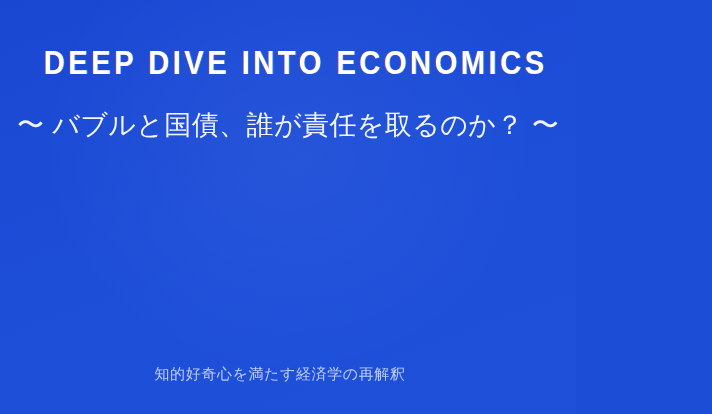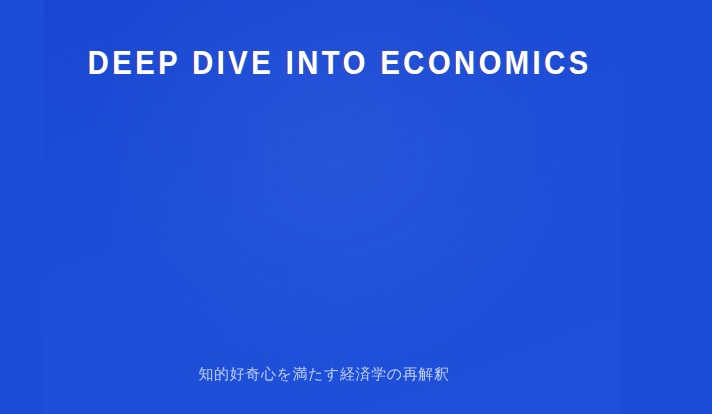--- a/index.html
+++ b/index.html
@@ -20,21 +20,20 @@
   .slide {
     position: relative;
     width: 576px;
     height: 414px;
     box-sizing: border-box;
     background: linear-gradient(160deg, #1a47d2 0%, #1d4ed8 48%, #1f50da 100%);
     overflow: hidden;
     display: flex;
     flex-direction: column;
     align-items: center;
-    margin-left: 44px;
   }
 
   
   .slide::after {
     content: "";
     position: absolute;
     inset: 0;
     pointer-events: none;
     background:
       radial-gradient(ellipse at 50% 35%, rgba(255,255,255,0.045) 0%, rgba(255,255,255,0) 62%);
@@ -118,16 +117,17 @@
   }
 </style>
 </head>
 <body>
 
 <div class="slide">
 
   <div class="layer eyebrow">DEEP DIVE INTO ECONOMICS</div>
 
 
+  <div class="layer subtitle">〜 バブルと国債、誰が責任を取るのか？ 〜</div>
 
   <div class="tagline">知的好奇心を満たす経済学の再解釈</div>
 
 </div>
 
 </body></html>

